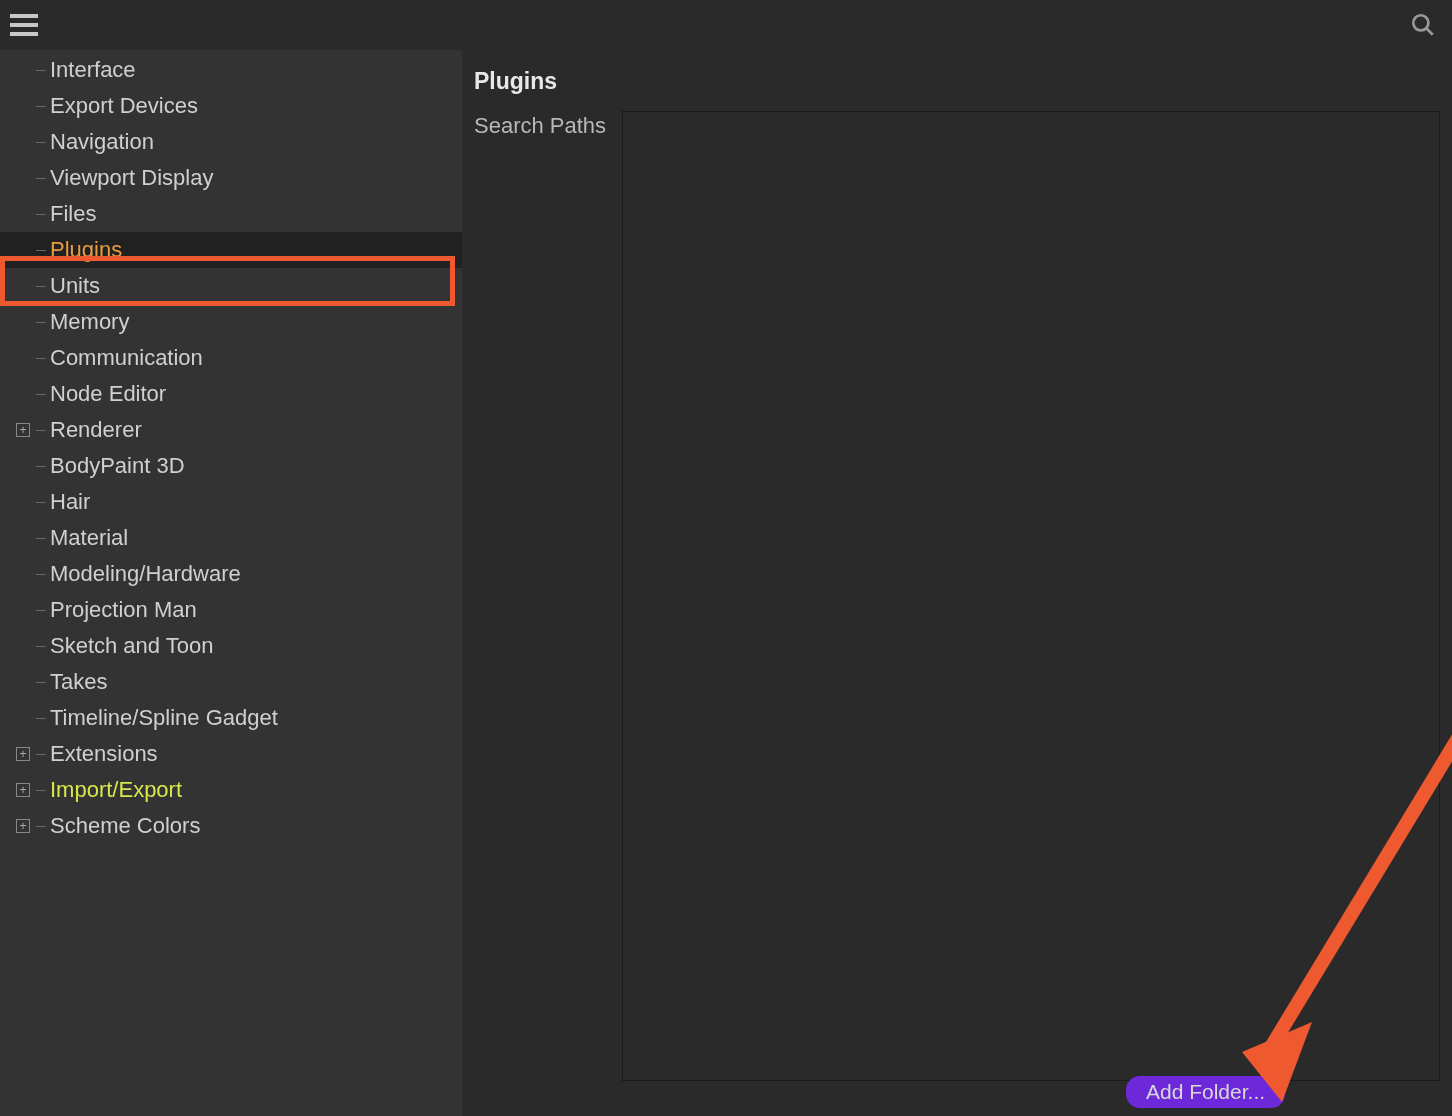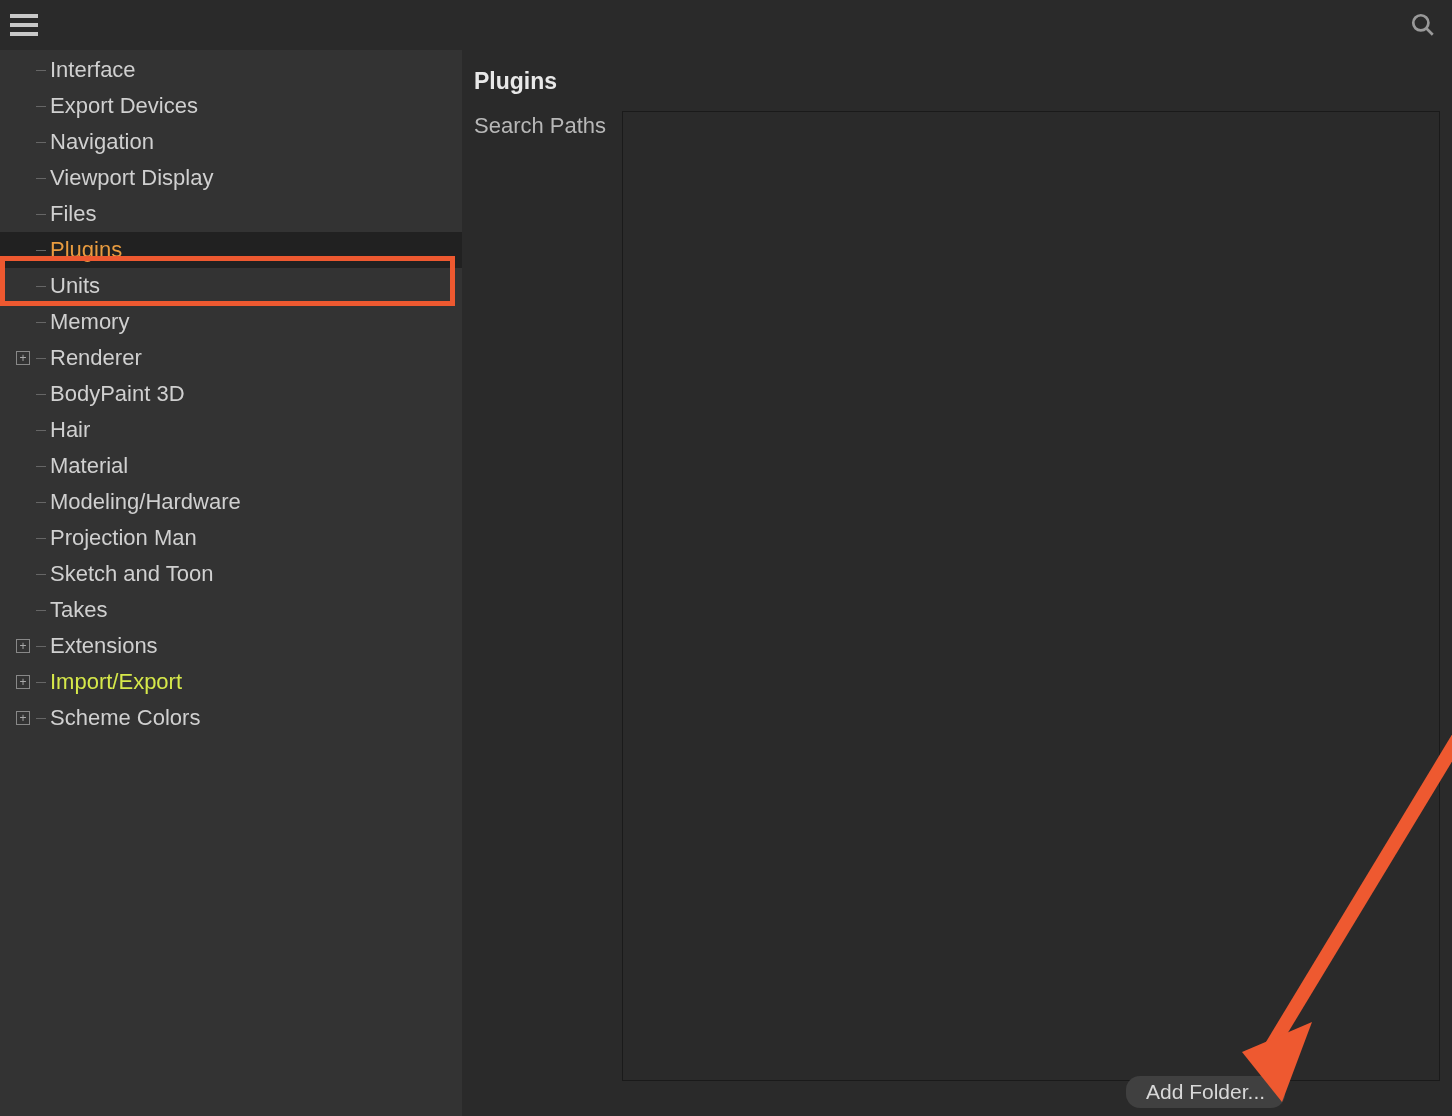--- a/index.html
+++ b/index.html
@@ -137,21 +137,21 @@
     .paths-box {
       flex: 1;
       background: #2a2a2a;
       border: 1px solid #1a1a1a;
       height: 970px;
     }
     .add-folder-btn {
       position: absolute;
       bottom: 8px;
       left: 664px;
-      background: #404040;
+      background: #6d28d9;
       color: #d8d8d8;
       border: none;
       border-radius: 14px;
       padding: 4px 20px;
       font-size: 21px;
       cursor: pointer;
     }
     .annotation-arrow {
       position: absolute;
       top: 612px;
@@ -213,20 +213,30 @@
         <div class="tree-spacer"></div>
         <div class="tree-line"></div>
         <span class="tree-label">Units</span>
       </div>
       <div class="tree-item">
         <div class="tree-spacer"></div>
         <div class="tree-line"></div>
         <span class="tree-label">Memory</span>
       </div>
       <div class="tree-item">
+        <div class="tree-spacer"></div>
+        <div class="tree-line"></div>
+        <span class="tree-label">Communication</span>
+      </div>
+      <div class="tree-item">
+        <div class="tree-spacer"></div>
+        <div class="tree-line"></div>
+        <span class="tree-label">Node Editor</span>
+      </div>
+      <div class="tree-item">
         <div class="tree-expand">+</div>
         <div class="tree-line"></div>
         <span class="tree-label">Renderer</span>
       </div>
       <div class="tree-item">
         <div class="tree-spacer"></div>
         <div class="tree-line"></div>
         <span class="tree-label">BodyPaint 3D</span>
       </div>
       <div class="tree-item">
@@ -251,20 +261,25 @@
       </div>
       <div class="tree-item">
         <div class="tree-spacer"></div>
         <div class="tree-line"></div>
         <span class="tree-label">Sketch and Toon</span>
       </div>
       <div class="tree-item">
         <div class="tree-spacer"></div>
         <div class="tree-line"></div>
         <span class="tree-label">Takes</span>
+      </div>
+      <div class="tree-item">
+        <div class="tree-spacer"></div>
+        <div class="tree-line"></div>
+        <span class="tree-label">Timeline/Spline Gadget</span>
       </div>
       <div class="tree-item">
         <div class="tree-expand">+</div>
         <div class="tree-line"></div>
         <span class="tree-label">Extensions</span>
       </div>
       <div class="tree-item">
         <div class="tree-expand">+</div>
         <div class="tree-line"></div>
         <span class="tree-label yellow">Import/Export</span>

